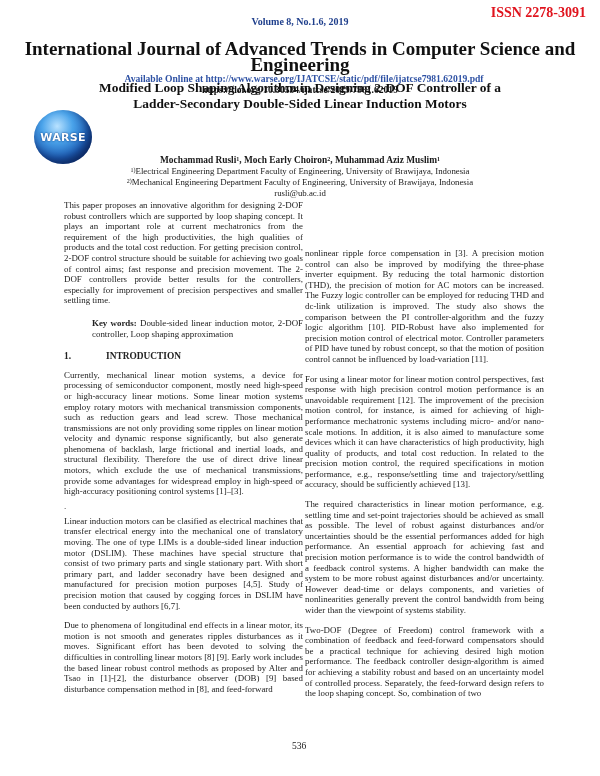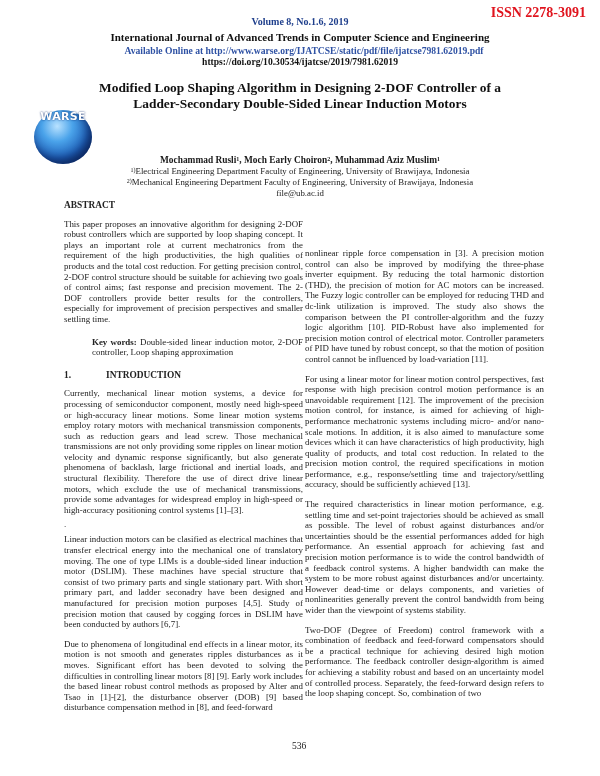--- a/index.html
+++ b/index.html
@@ -1,26 +1,26 @@
 <!DOCTYPE html>
 <html><head>
   <meta charset="utf-8">
   <style>
     html, body { margin: 0; padding: 0; background: #ffffff; }
     body { width: 600px; height: 776px; position: relative; overflow: hidden; font-family: "Liberation Serif", "DejaVu Serif", serif; color: #1a1a1a; }
     .issn { position: absolute; top: 5px; right: 14px; font-size: 14px; font-weight: bold; color: #e0141e; }
     .header { position: absolute; top: 16px; left: 0; width: 600px; text-align: center; }
     .volume { font-size: 10px; font-weight: bold; color: #1f3f8c; line-height: 12px; }
-    .journal { font-size: 11px; font-weight: bold; color: #111; line-height: 16px; margin-top: 1px; }
+    .journal { font-size: 19px; font-weight: bold; color: #111; line-height: 16px; margin-top: 13px; }
     .avail { font-size: 9.6px; font-weight: bold; color: #2f52a4; line-height: 11px; margin-left: 8px; }
     .doi { font-size: 9.6px; font-weight: bold; color: #111; line-height: 11px; }
     .title { position: absolute; top: 80px; left: 60px; width: 480px; text-align: center; font-size: 13.4px; font-weight: bold; line-height: 16px; color: #111; }
     .logo { position: absolute; top: 110px; left: 34px; width: 58px; height: 54px; border-radius: 50%;
       background: radial-gradient(circle at 40% 30%, #b9e2ff 0%, #4aa3ea 30%, #1e5fb8 62%, #0b2a6e 100%);
-      box-shadow: inset -4px -5px 8px rgba(0,0,30,0.45); display: flex; justify-content: center; }
+      box-shadow: inset -4px -5px 8px rgba(0,0,30,0.45); display: flex; align-items: center; justify-content: center; }
     .logo-text { font-family: "DejaVu Sans", sans-serif; font-size: 11px; font-weight: bold; color: #ffffff; letter-spacing: 0.3px; text-shadow: 0 0 2px #0b2a6e; }
     .authors { position: absolute; top: 154px; left: 100px; width: 400px; text-align: center; }
     .author-line { font-size: 9.4px; font-weight: bold; line-height: 12px; }
     .affil { font-size: 8.8px; line-height: 11px; }
     .email { font-size: 8.8px; line-height: 11px; }
     sup { font-size: 6px; vertical-align: top; position: relative; top: -1px; }
     .col { position: absolute; font-size: 8.9px; line-height: 10.6px; text-align: justify; color: #222; }
     .col-left { top: 200px; left: 64px; width: 239px; }
     .col-right { top: 208px; left: 305px; width: 239px; }
     .heading { font-weight: bold; font-size: 9.4px; margin: 0 0 8px 0; }
@@ -53,25 +53,24 @@
 </div>
 
 <div class="authors">
   <div class="author-line">
     <span>Mochammad Rusli</span><sup>1</sup>,
     <span>Moch Early Choiron</span><sup>2</sup>,
     <span>Muhammad Aziz Muslim</span><sup>1</sup>
   </div>
   <div class="affil"><sup>1)</sup><span>Electrical Engineering Department Faculty of Engineering, University of Brawijaya, Indonesia</span></div>
   <div class="affil"><sup>2)</sup><span>Mechanical Engineering Department Faculty of Engineering, University of Brawijaya, Indonesia</span></div>
-  <div class="email">file@ub.ac.id</div>
+  <div class="email">rusli@ub.ac.id</div>
 </div>
 
 <div class="col col-left">
-  <div class="heading">ABSTRACT</div>
   <p class="para">This paper proposes an innovative algorithm for designing 2-DOF robust controllers which are supported by loop shaping concept. It plays an important role at current mechatronics from the requirement of the high productivities, the high qualities of products and the total cost reduction. For getting precision control, 2-DOF control structure should be suitable for achieving two goals of control aims; fast response and precision movement. The 2-DOF controllers provide better results for the controllers, especially for improvement of precision perspectives and smaller settling time.</p>
   <p class="para" style="margin-top:12px;margin-left:28px;">
     <span class="kw-label">Key words:</span><span> Double-sided linear induction motor, 2-DOF controller, Loop shaping approximation</span>
   </p>
   <div class="heading" style="margin-top:12px;">
     <span class="sec-num">1.</span><span class="sec-title">INTRODUCTION</span>
   </div>
   <p class="para">Currently, mechanical linear motion systems, a device for processing of semiconductor component, mostly need high-speed or high-accuracy linear motions. Some linear motion systems employ rotary motors with mechanical transmission components, such as reduction gears and lead screw. Those mechanical transmissions are not only providing some ripples on linear motion velocity and dynamic response significantly, but also generate phenomena of backlash, large frictional and inertial loads, and structural flexibility. Therefore the use of direct drive linear motors, which exclude the use of mechanical transmissions, provide some advantages for widespread employ in high-speed or high-accuracy positioning control systems [1]–[3].</p>
   <div class="dot">.</div>
   <p class="para">Linear induction motors can be clasified as electrical machines that transfer electrical energy into the mechanical one of translatory moving. The one of type LIMs is a double-sided linear induction motor (DSLIM). These machines have special structure that consist of two primary parts and single stationary part. With short primary part, and ladder seconadry have been designed and manufactured for precision motion purposes [4,5]. Study of precision motion that caused by cogging forces in DSLIM have been conducted by authors [6,7].</p>

